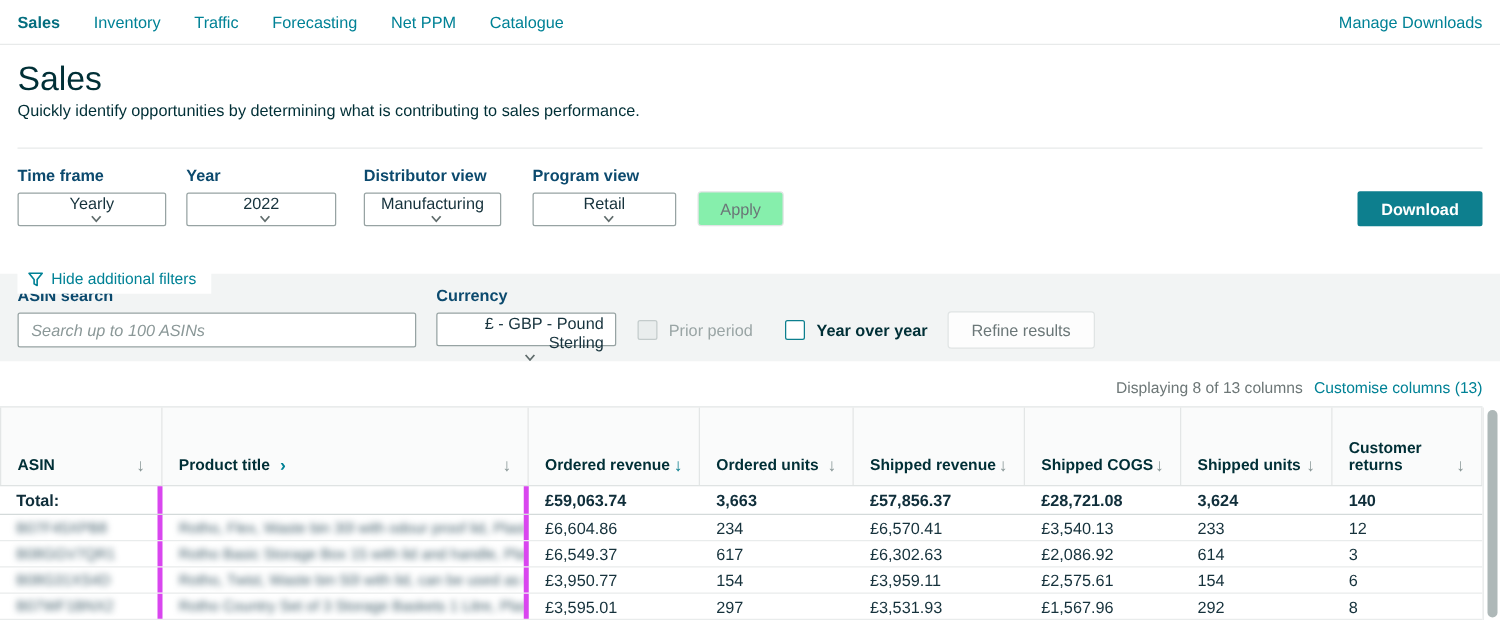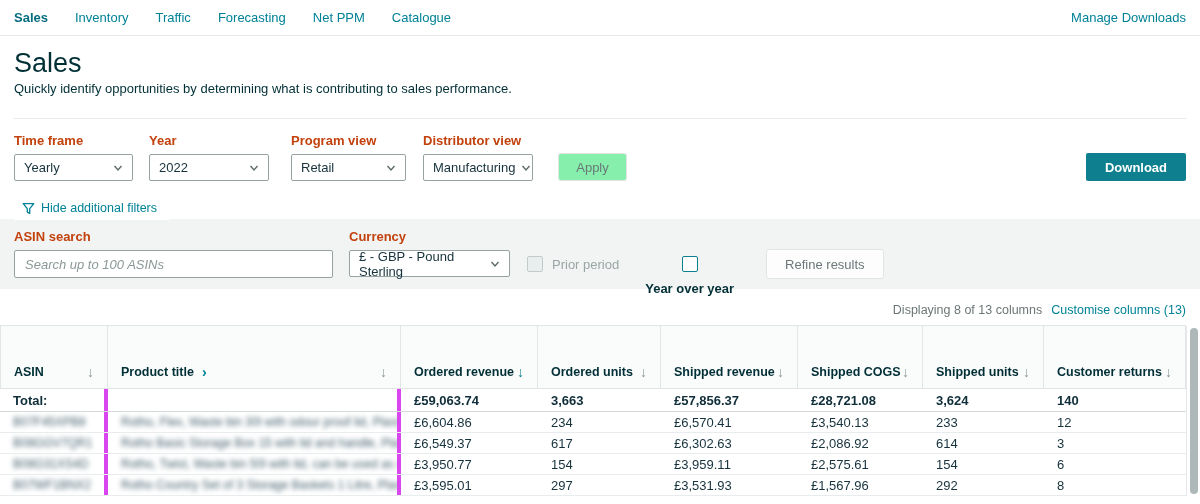--- a/index.html
+++ b/index.html
@@ -15,74 +15,74 @@
   .nav-link-right { font-size: 13px; color: #008296; cursor: pointer; }
 
   .content { padding: 0 14px; }
   h1 { margin: 12px 0 2px; font-size: 27px; font-weight: 500; color: #002f36; letter-spacing: 0; }
   .subtitle { font-size: 13px; color: #002f36; margin-bottom: 22px; }
   .divider { border: none; border-top: 1px solid #e8eaea; margin: 0; }
 
   
   .filter-row { display: flex; align-items: flex-end; margin-top: 14px; }
   .fgroup { display: flex; flex-direction: column; }
-  .fgroup .flabel { font-size: 13px; font-weight: bold; color: #c2410c; margin-bottom: 6px; }
+  .fgroup .flabel { font-size: 13px; font-weight: bold; color: #0c4a6e; margin-bottom: 6px; }
   .select { height: 27px; border: 1px solid #97a3a3; border-radius: 2px; background: #fff;
     display: flex; align-items: center; justify-content: space-between; padding: 0 9px;
-    font-size: 13px; color: #16323c; cursor: pointer; }
+    font-size: 13px; color: #16323c; cursor: pointer; flex-direction: column; }
   .sel-tf { width: 119px; } .g-tf { margin-right: 16px; }
   .sel-yr { width: 120px; } .g-yr { margin-right: 22px; }
   .sel-dv { width: 110px; } .g-dv { margin-right: 25px; }
   .sel-pv { width: 115px; } .g-pv { margin-right: 17px; }
   .chev { width: 10px; height: 10px; flex: 0 0 auto; margin-left: 6px; }
   .btn-apply { height: 28px; width: 69px; background: #86efac; border: 1px solid #e0e4e4;
     border-radius: 3px; font-size: 13px; color: #6b7778; cursor: pointer;
     font-family: "Liberation Sans", sans-serif; }
   .spacer { flex: 1; }
   .btn-download { height: 28px; width: 100px; background: #0d7f8e; color: #fff; border: none;
     border-radius: 2px; font-size: 13px; font-weight: bold; cursor: pointer;
     font-family: "Liberation Sans", sans-serif; }
 
   
   .hide-filters { display: inline-flex; align-items: center; gap: 6px; margin: 16px 0 0 0;
     padding: 3px 12px 5px 8px; background: #fff; border-radius: 4px 4px 0 0;
-    font-size: 12.5px; color: #008296; cursor: pointer; position: relative; top: 1px; }
+    font-size: 12.5px; color: #008296; cursor: pointer; position: relative; top: 16px; }
 
   
   .addl-panel { background: #f2f4f4; padding: 8px 14px 12px; height: 70px;
     display: flex; align-items: flex-start; }
   .addl-panel .fgroup .flabel { margin-top: 2px; }
   .asin-input { width: 319px; height: 28px; border: 1px solid #97a3a3; border-radius: 2px;
     padding: 0 10px; font-size: 13px; color: #16323c; background: #fff;
     font-family: "Liberation Sans", sans-serif; }
   .asin-input::placeholder { color: #8b9898; font-style: italic; }
   .g-asin { margin-right: 16px; }
-  .sel-cur { width: 161px; } .g-cur { margin-right: 17px; }
+  .sel-cur { width: 144px; text-align: right; } .g-cur { margin-right: 17px; }
   .check { display: flex; align-items: center; gap: 9px; margin-top: 29px; cursor: pointer; }
   .checkbox { width: 16px; height: 16px; border-radius: 2px; flex: 0 0 auto; }
   .cb-disabled { background: #e9eded; border: 1px solid #c3cbcb; }
   .cb-teal { background: #fff; border: 1px solid #0d7f8e; }
   .check .clabel-gray { font-size: 13px; color: #9aa5a5; }
   .check .clabel-dark { font-size: 13px; font-weight: bold; color: #002f36; }
-  .g-pp { margin-right: 26px; } .g-yoy { margin-right: 32px; flex-direction: column; }
+  .g-pp { margin-right: 26px; } .g-yoy { margin-right: 16px; }
   .btn-refine { height: 30px; padding: 0 18px; margin-top: 22px; background: #fdfdfd;
     border: 1px solid #e0e4e4; border-radius: 3px; font-size: 13px; color: #6b7778;
     cursor: pointer; font-family: "Liberation Sans", sans-serif; }
 
   
   .table-meta { display: flex; justify-content: flex-end; gap: 9px;
     padding: 14px 14px 8px; font-size: 12.5px; }
   .display-info { color: #6d7777; }
   .customise-link { color: #008296; cursor: pointer; }
 
   
   .table-wrap { position: relative; }
   .tbl { margin-right: 14px; }
   .trow { display: flex; }
-  .c1 { width: 108px; text-align: center; } .c2 { width: 293px; } .c3 { width: 137px; } .c4 { width: 123px; }
+  .c1 { width: 130px; text-align: center; } .c2 { width: 293px; } .c3 { width: 137px; } .c4 { width: 123px; }
   .c5 { width: 137px; } .c6 { width: 125px; } .c7 { width: 121px; } .c8 { flex: 1; }
   .hrow { height: 64px; background: #fafbfb; border-top: 1px solid #e3e6e6;
     border-bottom: 1px solid #dfe3e3; }
   .hcell { display: flex; align-items: flex-end; justify-content: space-between;
     padding: 0 13px 9px; border-right: 1px solid #e3e6e6; cursor: pointer; }
   .hcell:first-child { border-left: 1px solid #e3e6e6; }
   .hcell .hlabel { font-size: 12.5px; font-weight: bold; color: #002f36; }
   .sort-arrow { font-size: 14px; color: #8a9898; line-height: 1; }
   .sort-arrow.active { color: #0d7f8e; font-weight: bold; }
   .expand-arrow { color: #008296; font-size: 14px; font-weight: bold; line-height: 1;
@@ -133,33 +133,33 @@
     </div>
     <div class="fgroup g-yr">
       <span class="flabel">Year</span>
       <div class="select sel-yr">
         <span>2022</span>
         <svg class="chev" viewBox="0 0 10 10">
             <path d="M1.5 3l3.5 4 3.5-4" fill="none" stroke="#5f6b6b" stroke-width="1.4"></path>
           </svg>
       </div>
     </div>
+    <div class="fgroup g-dv">
+      <span class="flabel">Distributor view</span>
+      <div class="select sel-dv">
+        <span>Manufacturing</span>
+        <svg class="chev" viewBox="0 0 10 10">
+            <path d="M1.5 3l3.5 4 3.5-4" fill="none" stroke="#5f6b6b" stroke-width="1.4"></path>
+          </svg>
+      </div>
+    </div>
     <div class="fgroup g-pv">
       <span class="flabel">Program view</span>
       <div class="select sel-pv">
         <span>Retail</span>
-        <svg class="chev" viewBox="0 0 10 10">
-            <path d="M1.5 3l3.5 4 3.5-4" fill="none" stroke="#5f6b6b" stroke-width="1.4"></path>
-          </svg>
-      </div>
-    </div>
-    <div class="fgroup g-dv">
-      <span class="flabel">Distributor view</span>
-      <div class="select sel-dv">
-        <span>Manufacturing</span>
         <svg class="chev" viewBox="0 0 10 10">
             <path d="M1.5 3l3.5 4 3.5-4" fill="none" stroke="#5f6b6b" stroke-width="1.4"></path>
           </svg>
       </div>
     </div>
     <button class="btn-apply">Apply</button>
     <div class="spacer"></div>
     <button class="btn-download">Download</button>
   </div>
 

